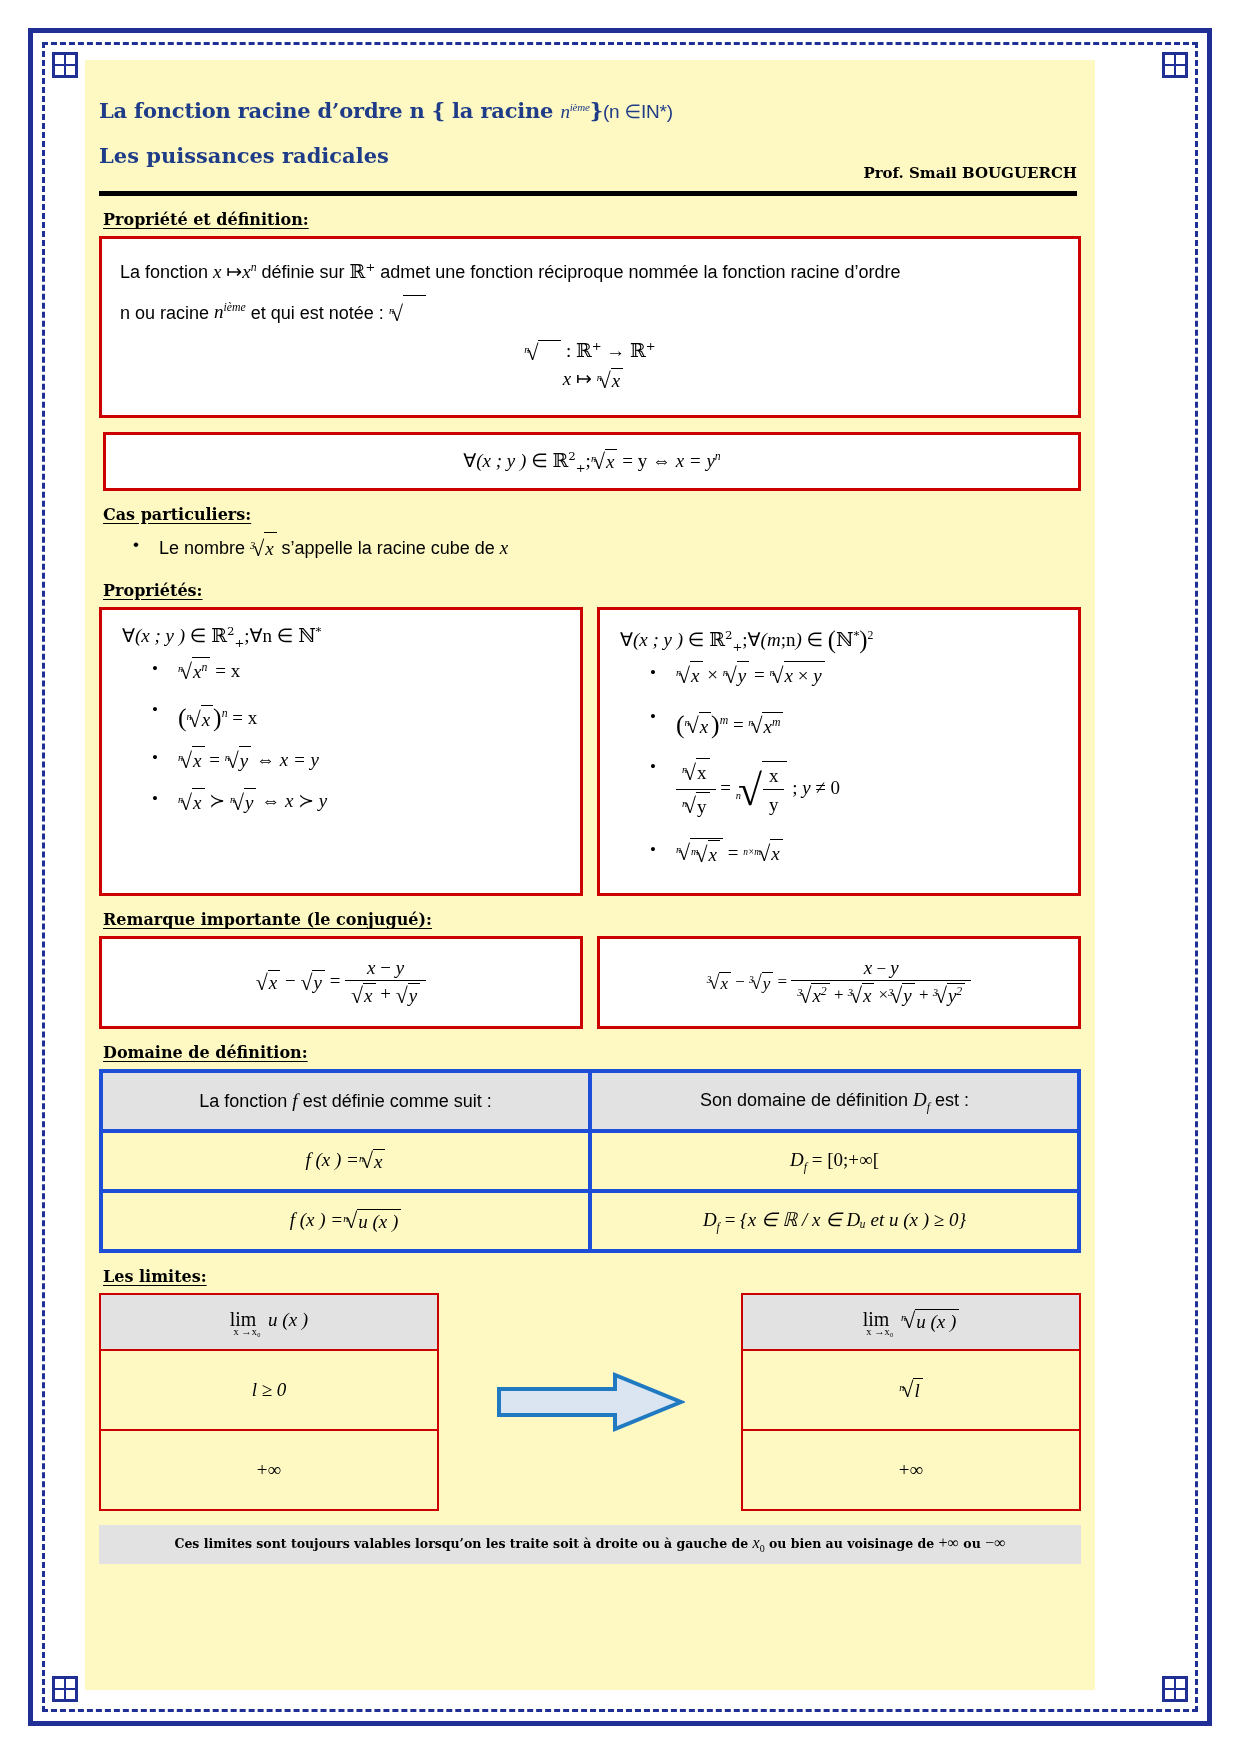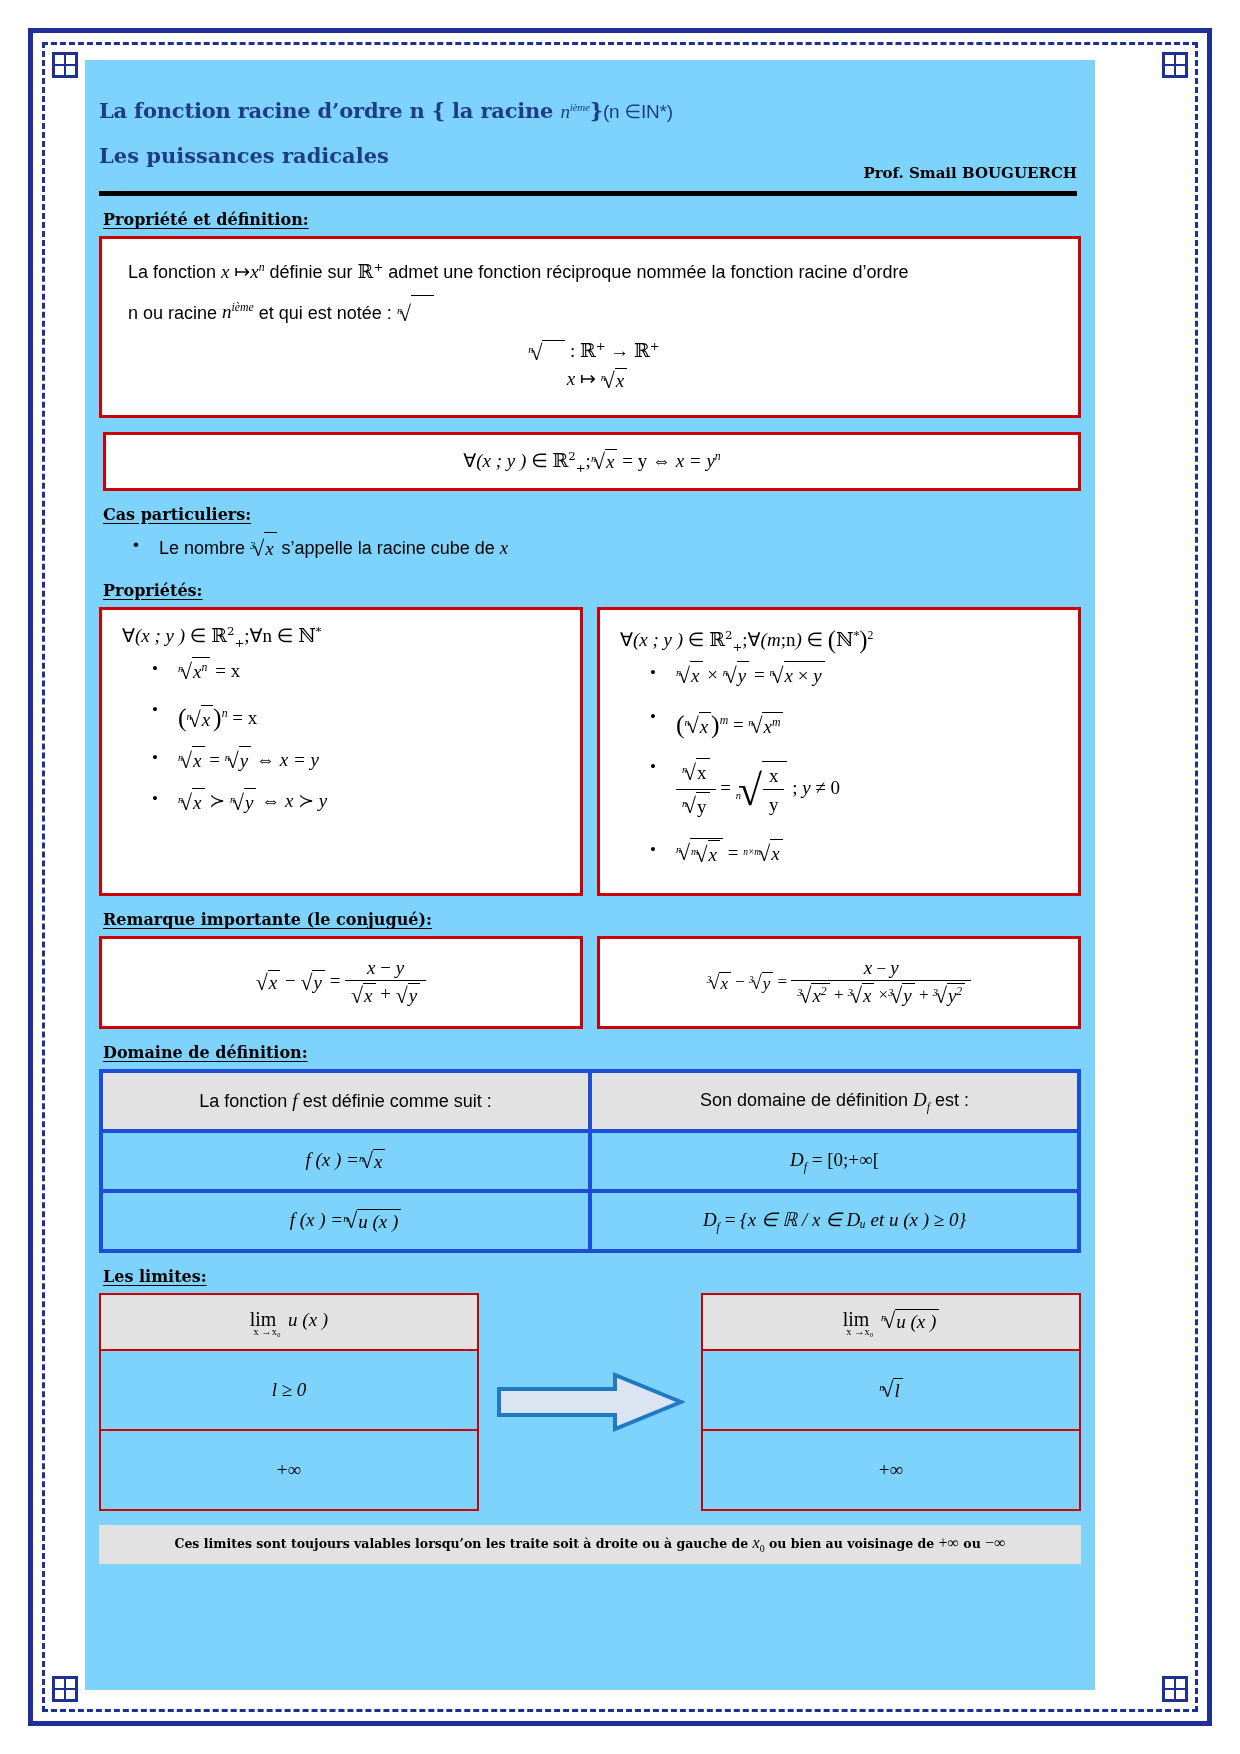--- a/index.html
+++ b/index.html
@@ -49,21 +49,21 @@
   .corner::before { left: 50%; top: -3px; bottom: -3px; width: 2px; margin-left: -1px; }
   .corner::after  { top: 50%; left: -3px; right: -3px; height: 2px; margin-top: -1px; }
 
   
   .sheet {
     position: absolute;
     left: 85px;
     top: 60px;
     width: 1010px;
     height: 1630px;
-    background: #7dd3fc;
+    background: #fef9c3;
     box-sizing: border-box;
   }
 
   
   .doc-header { padding: 38px 14px 0 14px; }
   .title-line1 {
     color: #1f3c88;
     font-family: "DejaVu Serif", serif;
     font-weight: bold;
     font-size: 21px;
@@ -161,21 +161,21 @@
     top: -0.02em;
   }
   .rad.empty > .body { padding-left: 14px; padding-right: 4px; }
 
   
   .frac { display: inline-block; vertical-align: middle; text-align: center; font-style: normal; }
   .frac > .num { display: block; padding: 0 6px 1px 6px; border-bottom: 1.4px solid #000; }
   .frac > .den { display: block; padding: 2px 6px 0 6px; }
 
   
-  .def-box { padding: 16px 18px 22px 26px; }
+  .def-box { padding: 16px 18px 22px 18px; }
   .def-box p { margin: 0 0 6px 0; font-family: "Liberation Sans", sans-serif; font-size: 18px; line-height: 1.75; }
   .def-center { text-align: center; margin-top: 6px; }
   .def-center .l1 { display: block; }
   .def-center .l2 { display: block; margin-top: 2px; margin-left: 6px; }
 
   
   .equiv-box { padding: 13px 10px; text-align: center; margin-left: 18px; }
 
   
   .bullets { margin: 8px 0 0 0; padding: 0; list-style: none; }
@@ -223,21 +223,21 @@
   .dom-table td {
     border: 4px solid #1d4ed8;
     text-align: center;
     padding: 9px 6px;
     height: 38px;
   }
   .dom-table tr.head td { background: #e2e2e2; font-family: "Liberation Sans", sans-serif; font-size: 18px; }
 
   
   .limits-wrap { display: flex; align-items: center; margin: 0 14px; gap: 0; }
-  .lim-table { border-collapse: collapse; width: 380px; }
+  .lim-table { border-collapse: collapse; width: 340px; }
   .lim-table td {
     border: 2.5px solid #cc0000;
     text-align: center;
     padding: 22px 4px;
     height: 34px;
   }
   .lim-table tr.grey td { background: #e2e2e2; padding: 10px 4px; }
   .arrow-cell { flex: 1; display: flex; justify-content: center; align-items: center; }
   .footnote {
     margin: 14px 14px 0 14px;

